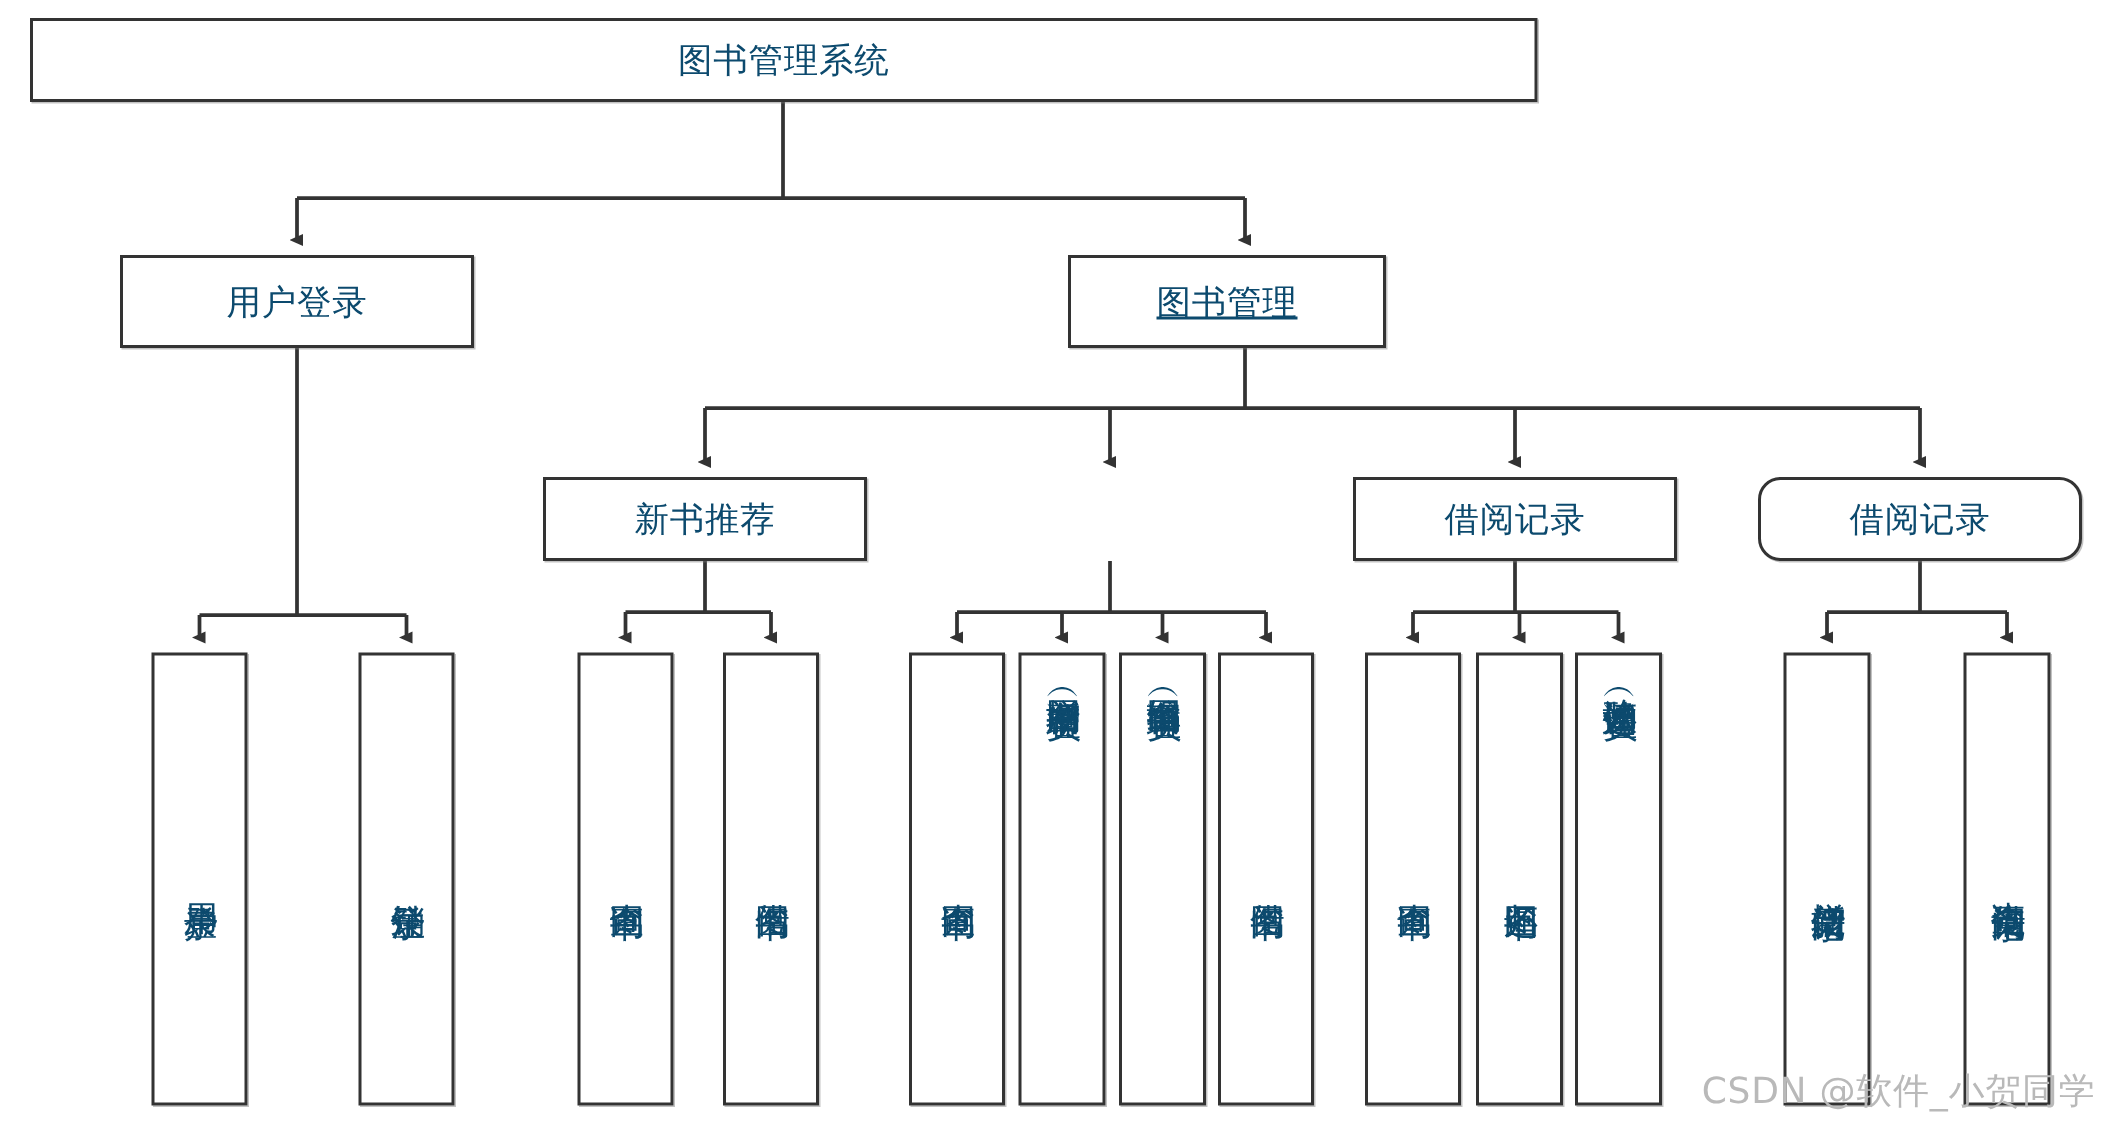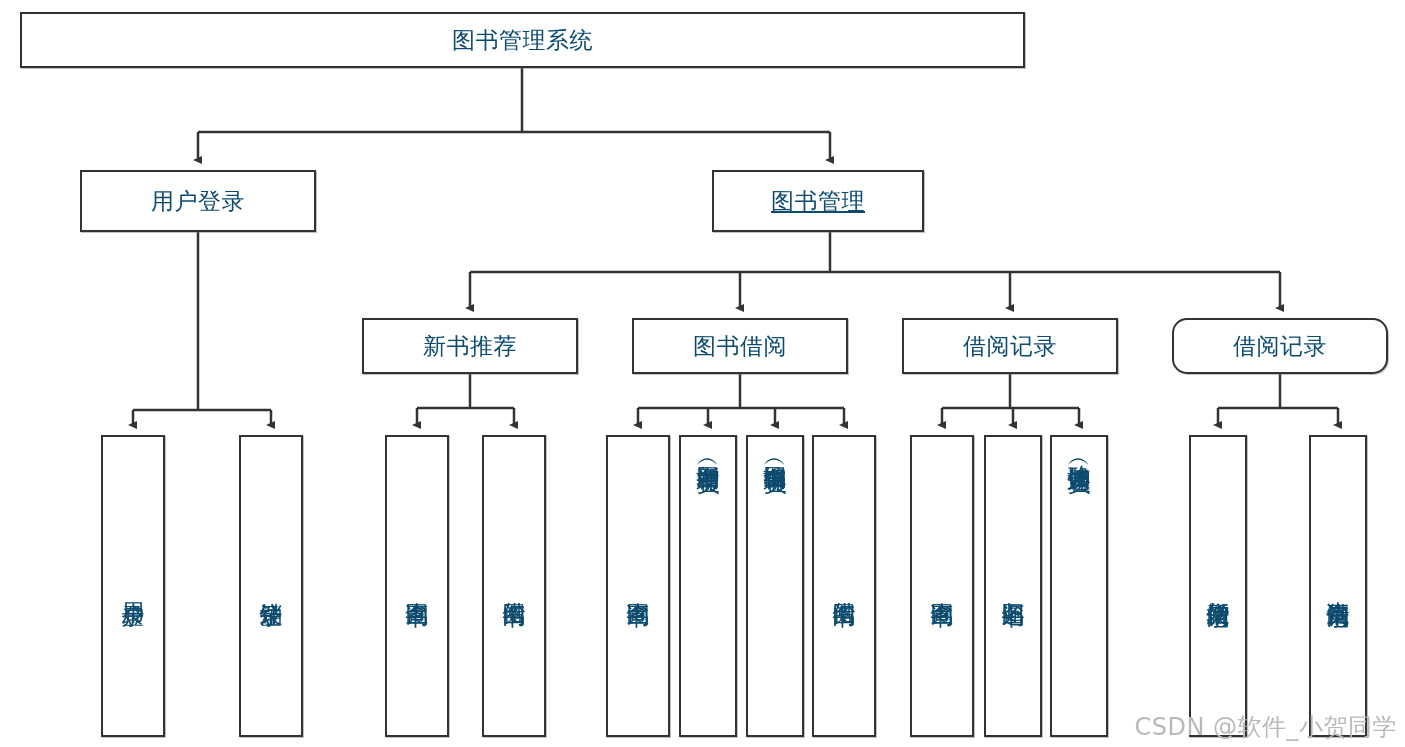--- a/index.html
+++ b/index.html
@@ -120,21 +120,20 @@
       <path d="M1338,408 L1338,425" marker-end="url(#arrow)"></path>
     </g>
   </svg>
 
   <div class="node node-h" style="left: 20px; top: 12px; width: 1005px; height: 56px;">图书管理系统</div>
 
   <div class="node node-h" style="left: 80px; top: 170px; width: 236px; height: 62px;">用户登录</div>
   <div class="node node-h" style="left: 712px; top: 170px; width: 212px; height: 62px; text-decoration: underline;">图书管理</div>
 
   <div class="node node-h" style="left: 362px; top: 318px; width: 216px; height: 56px;">新书推荐</div>
-  <div class="node node-h" style="left: 632px; top: 318px; width: 216px; height: 56px;">图书借阅</div>
   <div class="node node-h" style="left: 902px; top: 318px; width: 216px; height: 56px;">借阅记录</div>
   <div class="node node-h" style="left: 1172px; top: 318px; width: 216px; height: 56px; border-radius: 15px;">借阅记录</div>
 
   <div class="node node-v" style="left: 101px; top: 435px; width: 64px; height: 302px;">用户登录</div>
   <div class="node node-v" style="left: 239px; top: 435px; width: 64px; height: 302px;">注销登录</div>
   <div class="node node-v" style="left: 385px; top: 435px; width: 64px; height: 302px;">查询图书</div>
   <div class="node node-v" style="left: 482px; top: 435px; width: 64px; height: 302px;">借阅图书</div>
   <div class="node node-v" style="left: 606px; top: 435px; width: 64px; height: 302px;">查询图书</div>
   <div class="node node-v tall" style="left: 679px; top: 435px; width: 58px; height: 302px;">新增图书（管理员）</div>
   <div class="node node-v tall" style="left: 746px; top: 435px; width: 58px; height: 302px;">编辑图书（管理员）</div>

